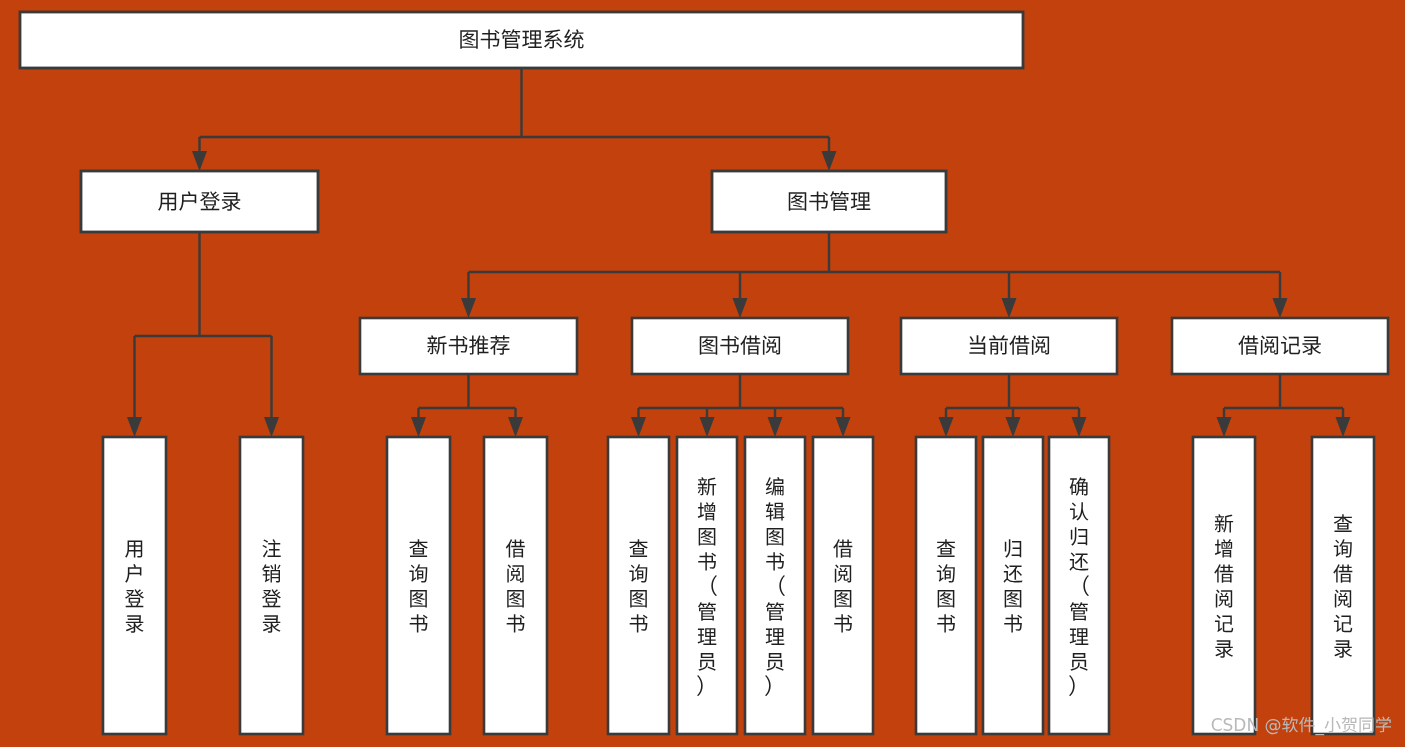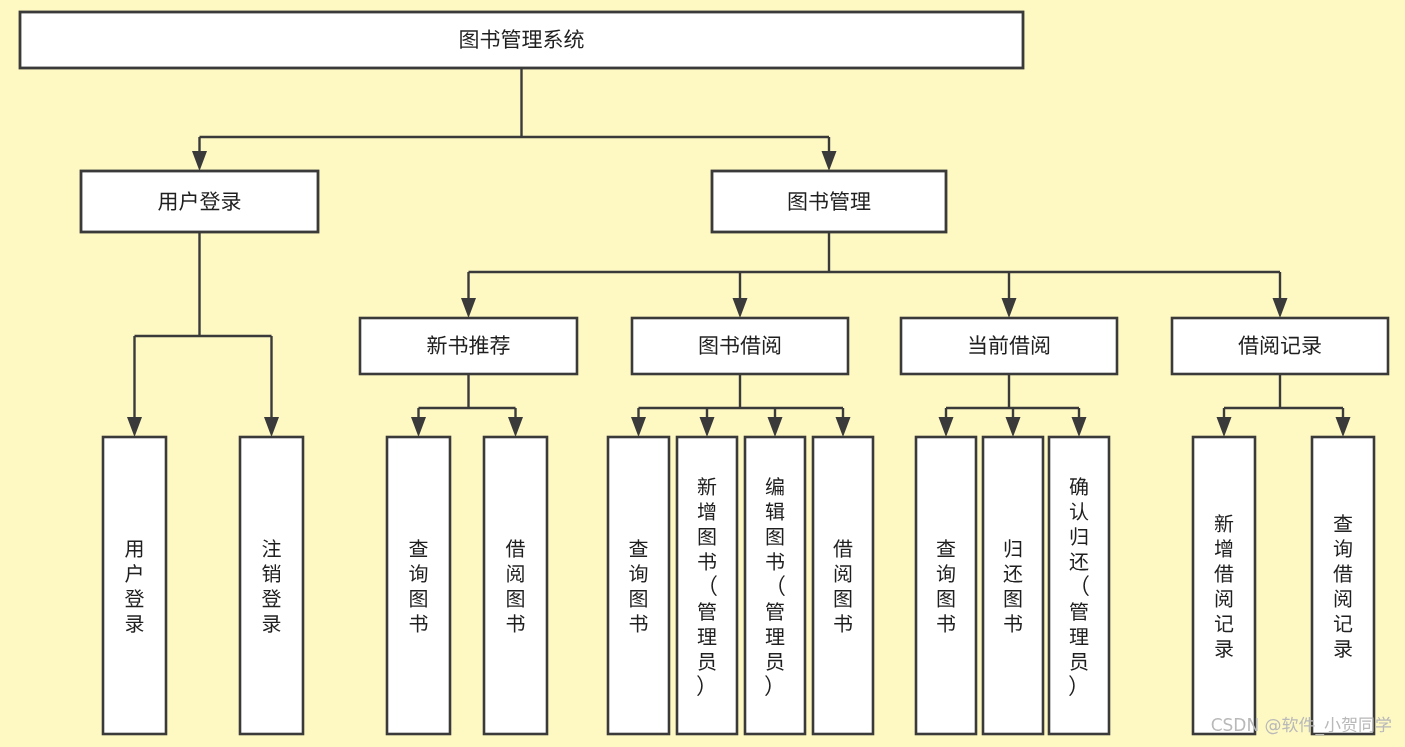--- a/index.html
+++ b/index.html
@@ -11,21 +11,21 @@
   body {
     width: 1405px;
     height: 747px;
     font-family: "DejaVu Sans", "Liberation Sans", sans-serif;
     overflow: hidden;
   }
   #diagram-root {
     position: relative;
     width: 1405px;
     height: 747px;
-    background: #fef9c3;
+    background: #c2410c;
   }
   svg.diagram-canvas {
     position: absolute;
     top: 0;
     left: 0;
     width: 1405px;
     height: 747px;
     display: block;
   }
   .node-box {

